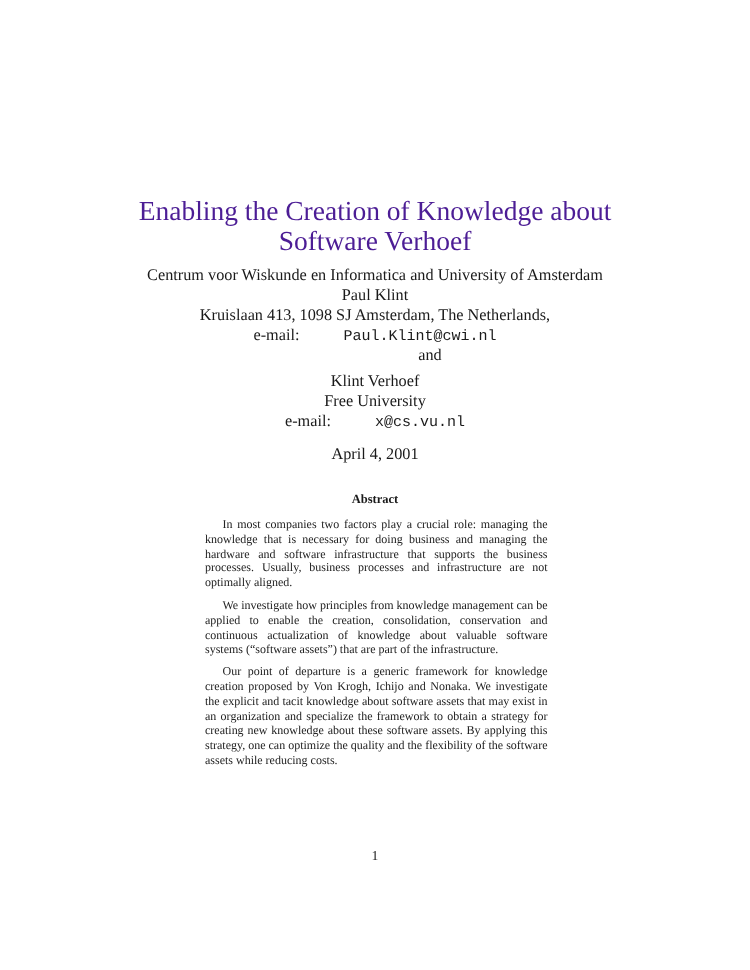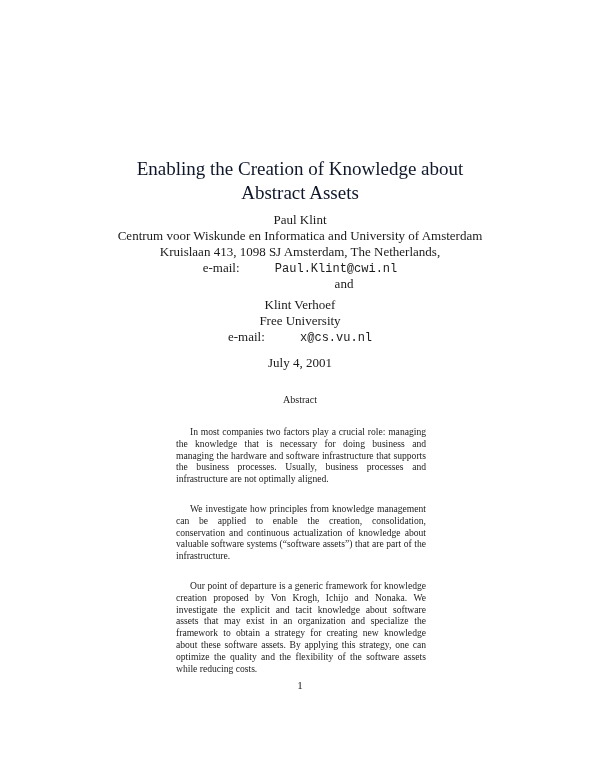--- a/index.html
+++ b/index.html
@@ -22,23 +22,23 @@
       background: #ffffff;
     }
     .center {
       position: absolute;
       left: 0;
       width: 600px;
       text-align: center;
     }
     .title {
       top: 157px;
-      font-size: 19px;
+      font-size: 22px;
       line-height: 24px;
-      color: #0f172a;
+      color: #4c1d95;
     }
     .author-block {
       font-size: 13px;
       line-height: 16px;
     }
     .author1 { top: 212px; }
     .and-line { top: 276px; font-size: 13px; line-height: 16px; margin-left: 44px; }
     .author2 { top: 297px; }
     .mono {
       font-family: "Liberation Mono", "DejaVu Sans Mono", monospace;
@@ -46,35 +46,35 @@
       padding-left: 32px;
     }
     .date {
       top: 355px;
       font-size: 13px;
       line-height: 16px;
     }
     .abstract-heading {
       top: 394px;
       font-size: 10px;
-      font-weight: normal;
+      font-weight: bold;
       line-height: 12px;
     }
     .abstract {
       position: absolute;
       left: 158px;
       width: 286px;
       top: 408px;
       font-size: 9.6px;
       line-height: 11.8px;
       text-align: justify;
       color: #222;
     }
     .abstract p {
-      margin: 18px;
+      margin: 6px;
       text-indent: 14px;
     }
     .keywords {
       position: absolute;
       left: 158px;
       width: 286px;
       top: 580px;
       font-size: 9.6px;
       line-height: 11.8px;
       text-align: justify;
@@ -87,45 +87,45 @@
     }
     .line { display: block; }
   </style>
 </head>
 <body>
 
 <div class="page">
 
   <div class="center title">
     <span class="line">Enabling the Creation of Knowledge about</span>
-    <span class="line">Abstract Assets</span>
+    <span class="line">Software Verhoef</span>
   </div>
 
   <div class="center author-block author1">
+    <span class="line">Centrum voor Wiskunde en Informatica and University of Amsterdam</span>
     <span class="line">Paul Klint</span>
-    <span class="line">Centrum voor Wiskunde en Informatica and University of Amsterdam</span>
     <span class="line">Kruislaan 413, 1098 SJ Amsterdam, The Netherlands,</span>
     <span class="line">
       <span>e-mail:</span>
       <span class="mono">Paul.Klint@cwi.nl</span>
     </span>
   </div>
 
   <div class="center and-line">and</div>
 
   <div class="center author-block author2">
     <span class="line">Klint Verhoef</span>
     <span class="line">Free University</span>
     <span class="line">
       <span>e-mail:</span>
       <span class="mono">x@cs.vu.nl</span>
     </span>
   </div>
 
-  <div class="center date">July 4, 2001</div>
+  <div class="center date">April 4, 2001</div>
 
   <div class="center abstract-heading">Abstract</div>
 
   <div class="abstract">
     <p>In most companies two factors play a crucial role: managing the knowledge that is necessary for doing business and managing the hardware and software infrastructure that supports the business processes. Usually, business processes and infrastructure are not optimally aligned.</p>
     <p>We investigate how principles from knowledge management can be applied to enable the creation, consolidation, conservation and continuous actualization of knowledge about valuable software systems (“software assets”) that are part of the infrastructure.</p>
     <p>Our point of departure is a generic framework for knowledge creation proposed by Von Krogh, Ichijo and Nonaka. We investigate the explicit and tacit knowledge about software assets that may exist in an organization and specialize the framework to obtain a strategy for creating new knowledge about these software assets. By applying this strategy, one can optimize the quality and the flexibility of the software assets while reducing costs.</p>
   </div>
 
 

